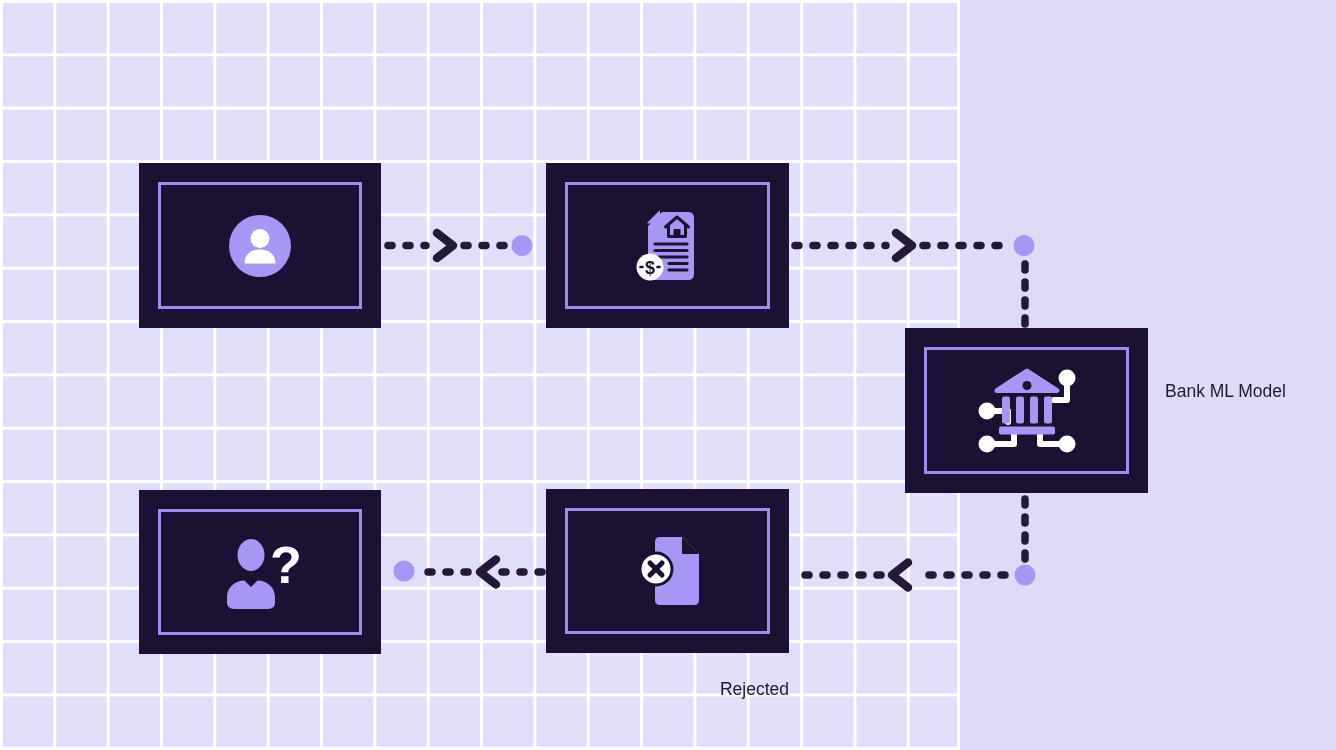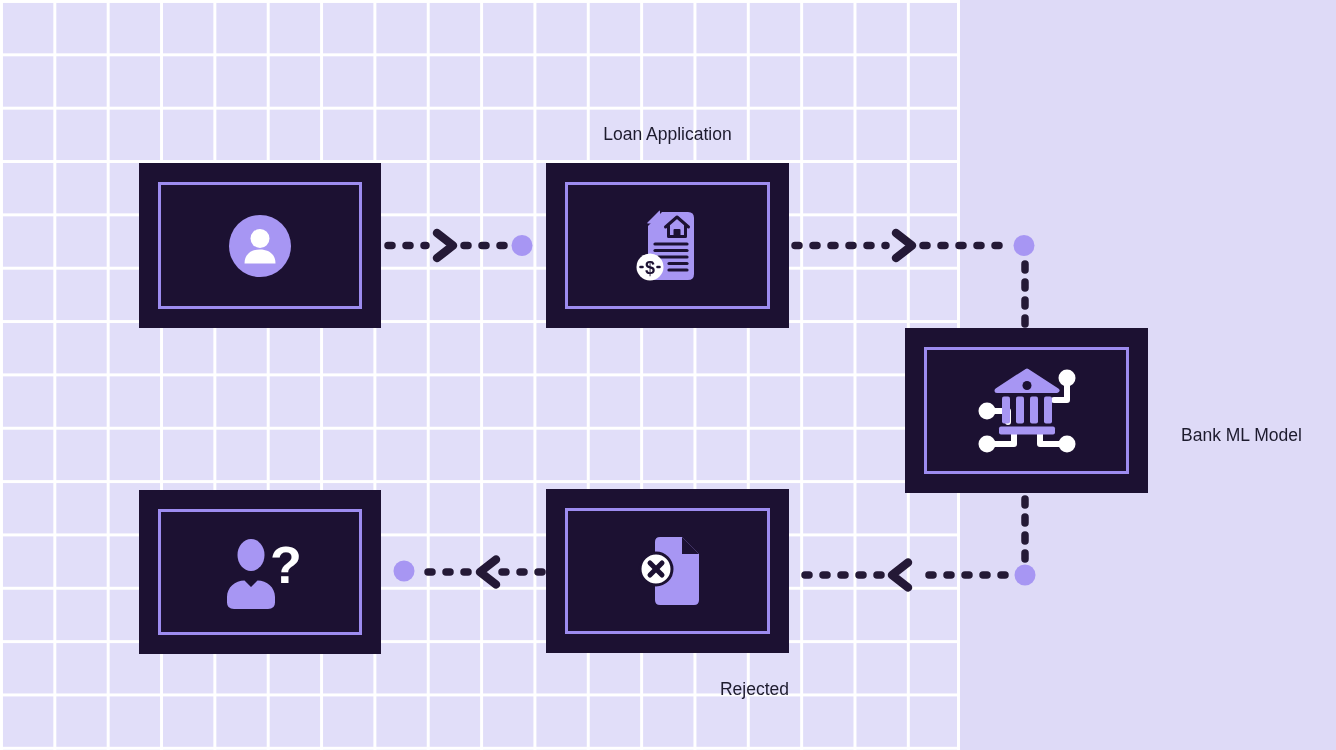--- a/index.html
+++ b/index.html
@@ -33,21 +33,21 @@
   #node-loan      { left: 546px; top: 163px; width: 243px; height: 165px; }
   #node-model     { left: 905px; top: 328px; width: 243px; height: 165px; }
   #node-rejected  { left: 546px; top: 489px; width: 243px; height: 164px; }
   #node-review    { left: 139px; top: 490px; width: 242px; height: 164px; }
 
   .diagram-label {
     position: absolute; color: #1d1b2e; font-size: 17.5px; line-height: 22px;
     white-space: nowrap;
   }
   #label-loan     { left: 546px; top: 123px; width: 243px; text-align: center; }
-  #label-model    { left: 1165px; top: 424px; margin-left: 16px; }
+  #label-model    { left: 1165px; top: 380px; }
   #label-rejected { left: 546px; top: 678px; width: 243px; text-align: right; }
 </style>
 </head>
 <body>
 
 <div class="canvas">
   <div class="grid-bg"></div>
 
   <svg class="connectors" viewBox="0 0 1336 750">
 
@@ -157,16 +157,15 @@
 
   <div class="node" id="node-review">
     <div class="node-frame"></div>
     <svg class="node-icon" width="96" height="78" viewBox="0 0 96 78">
       <ellipse cx="39" cy="22" rx="13.5" ry="16" fill="#a796f3"></ellipse>
       <path d="M22 76 Q15 76 15 69.5 V64 C15 54.5 23 47.5 32.5 47.5 L39 54 L45.5 47.5 C55 47.5 63 54.5 63 64 V69.5 Q63 76 56 76 Z" fill="#a796f3"></path>
       <text x="74" y="50" font-size="52" font-weight="800" fill="#ffffff" text-anchor="middle" font-family="'Liberation Sans',sans-serif">?</text>
     </svg>
   </div>
 
-  <div class="diagram-label" id="label-loan">Loan Application</div>
   <div class="diagram-label" id="label-model">Bank ML Model</div>
   <div class="diagram-label" id="label-rejected">Rejected</div>
 </div>
 
 </body></html>

